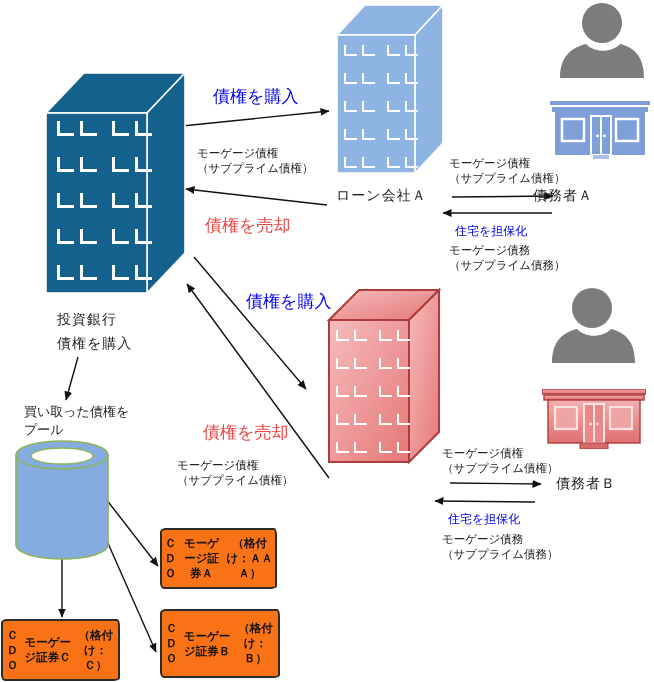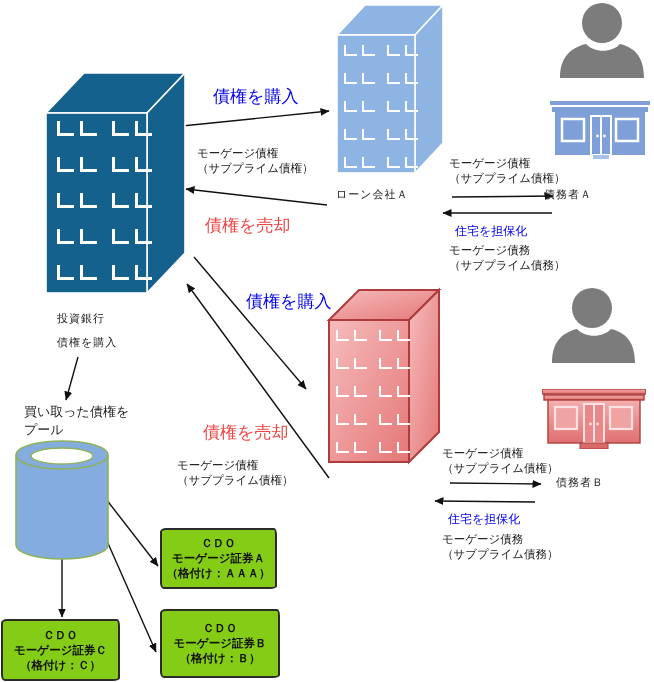--- a/index.html
+++ b/index.html
@@ -1,27 +1,27 @@
 <!DOCTYPE html>
 <html><head>
 <meta charset="utf-8">
 <style>
   html,body{margin:0;padding:0;background:#fff;}
   #stage{position:relative;width:654px;height:682px;background:#fff;overflow:hidden;
          font-family:"DejaVu Sans","Liberation Sans",sans-serif;color:#1a1a1a;}
   .abs{position:absolute;}
   .lbl{position:absolute;white-space:nowrap;}
-  .big{font-size:11px;letter-spacing:1px;color:#222;}
+  .big{font-size:14px;letter-spacing:1px;color:#222;}
   .mid{font-size:17px;}
   .sm{font-size:11.5px;line-height:15px;}
   .blue{color:#0000ee;}
   .red{color:#ef4444;}
-  .cdo{position:absolute;background:#84cc16;border:2.4px solid #2b2b2b;
+  .cdo{position:absolute;background:#f97316;border:2.4px solid #2b2b2b;
        border-radius:6px 3px 7px 4px/4px 7px 3px 6px;
-       display:flex;flex-direction:column;align-items:center;justify-content:center;
+       display:flex;flex-direction:row;align-items:center;justify-content:center;
        font-size:11.5px;font-weight:bold;line-height:15px;color:#111;text-align:center;}
   
   .win-grid{position:absolute;display:flex;flex-direction:column;}
   .win-row{display:flex;}
   .win{border-left:3px solid #fff;border-bottom:3px solid #fff;}
   .bank-w .win{width:14px;height:12px;margin-right:6px;}
   .bank-w .win.g{margin-left:9px;}
   .bank-w .win-row{margin-bottom:21px;}
   .loan-w .win{width:11px;height:9px;margin-right:5px;border-left-width:2.5px;border-bottom-width:2.5px;}
   .loan-w .win.g{margin-left:7px;}
@@ -235,21 +235,21 @@
     <div>ＣＤＯ</div>
     <div>モーゲージ証券Ｃ</div>
     <div>（格付け：Ｃ）</div>
   </div>
 
   <div class="lbl big" style="left:57px;top:307px;line-height:24px">
     <div>投資銀行</div>
     <div>債権を購入</div>
   </div>
   <div class="lbl big" style="left:336px;top:187px">ローン会社Ａ</div>
-  <div class="lbl big" style="left:544px;top:187px">債務者Ａ</div>
+  <div class="lbl big" style="left:533px;top:187px">債務者Ａ</div>
   <div class="lbl big" style="left:556px;top:475px">債務者Ｂ</div>
   <div class="lbl" style="left:24px;top:403px;font-size:13px;line-height:18px">
     <div>買い取った債権を</div>
     <div>プール</div>
   </div>
 
   <div class="lbl mid blue" style="left:213px;top:85px">債権を購入</div>
   <div class="lbl sm" style="left:197px;top:146px">
     <div>モーゲージ債権</div>
     <div>（サブプライム債権）</div>

